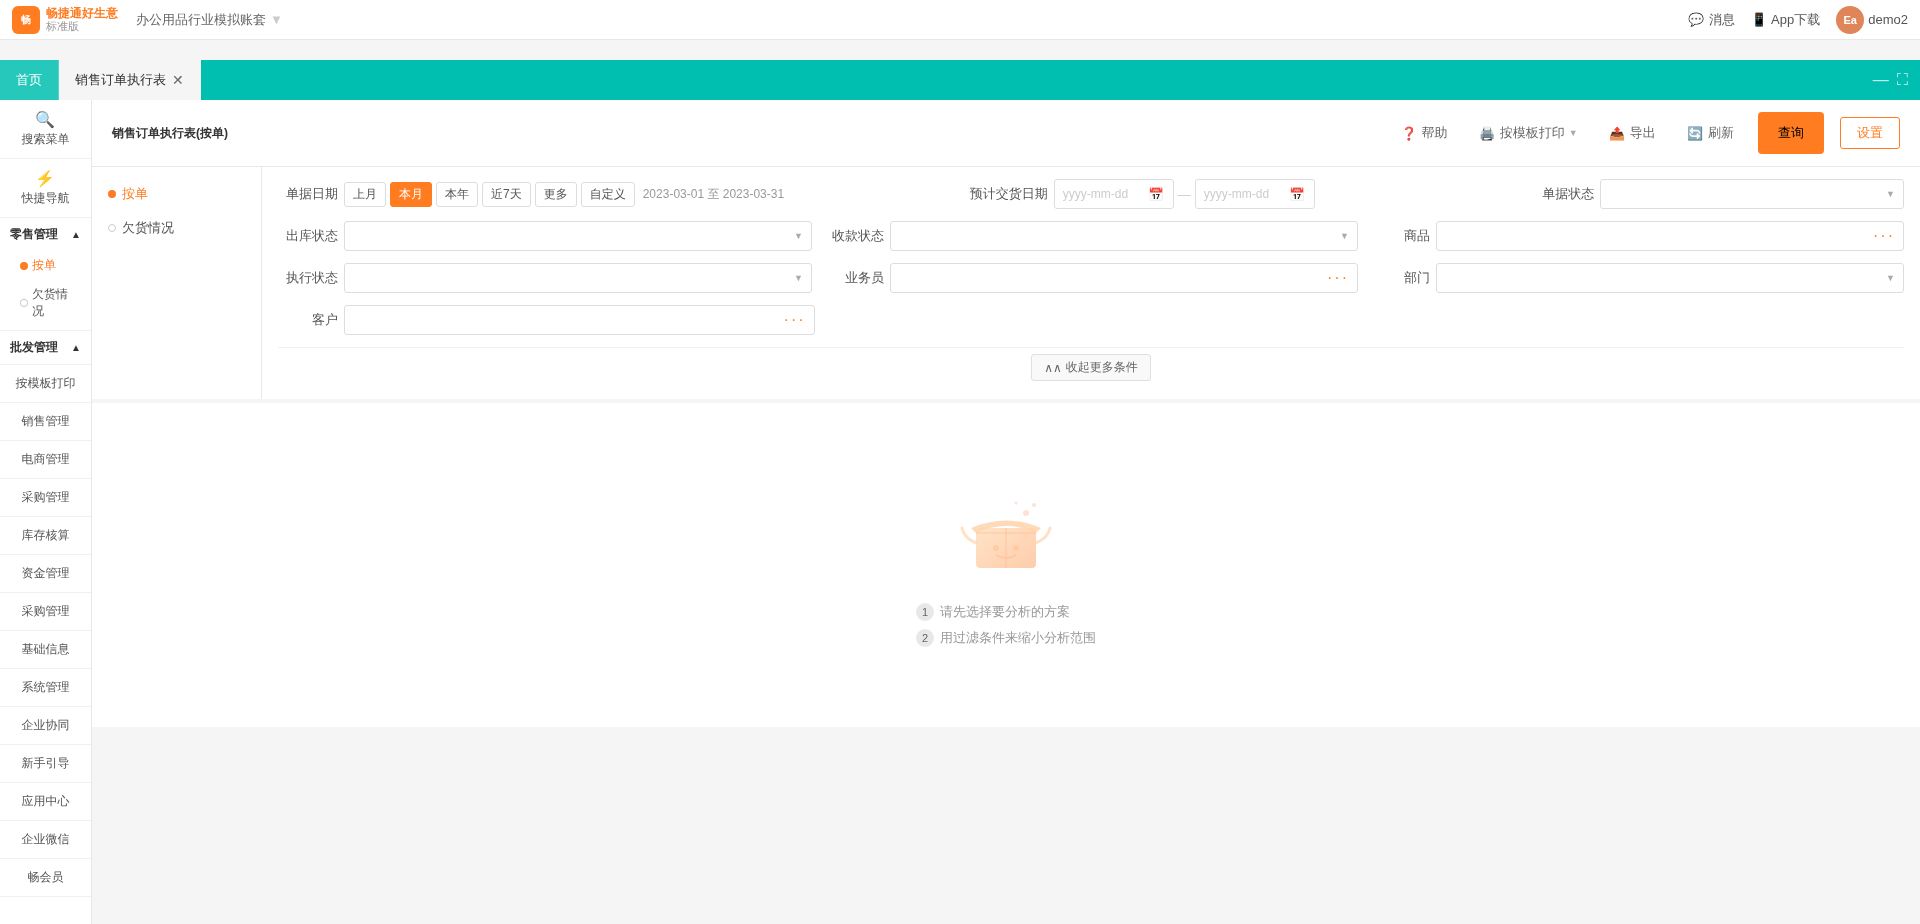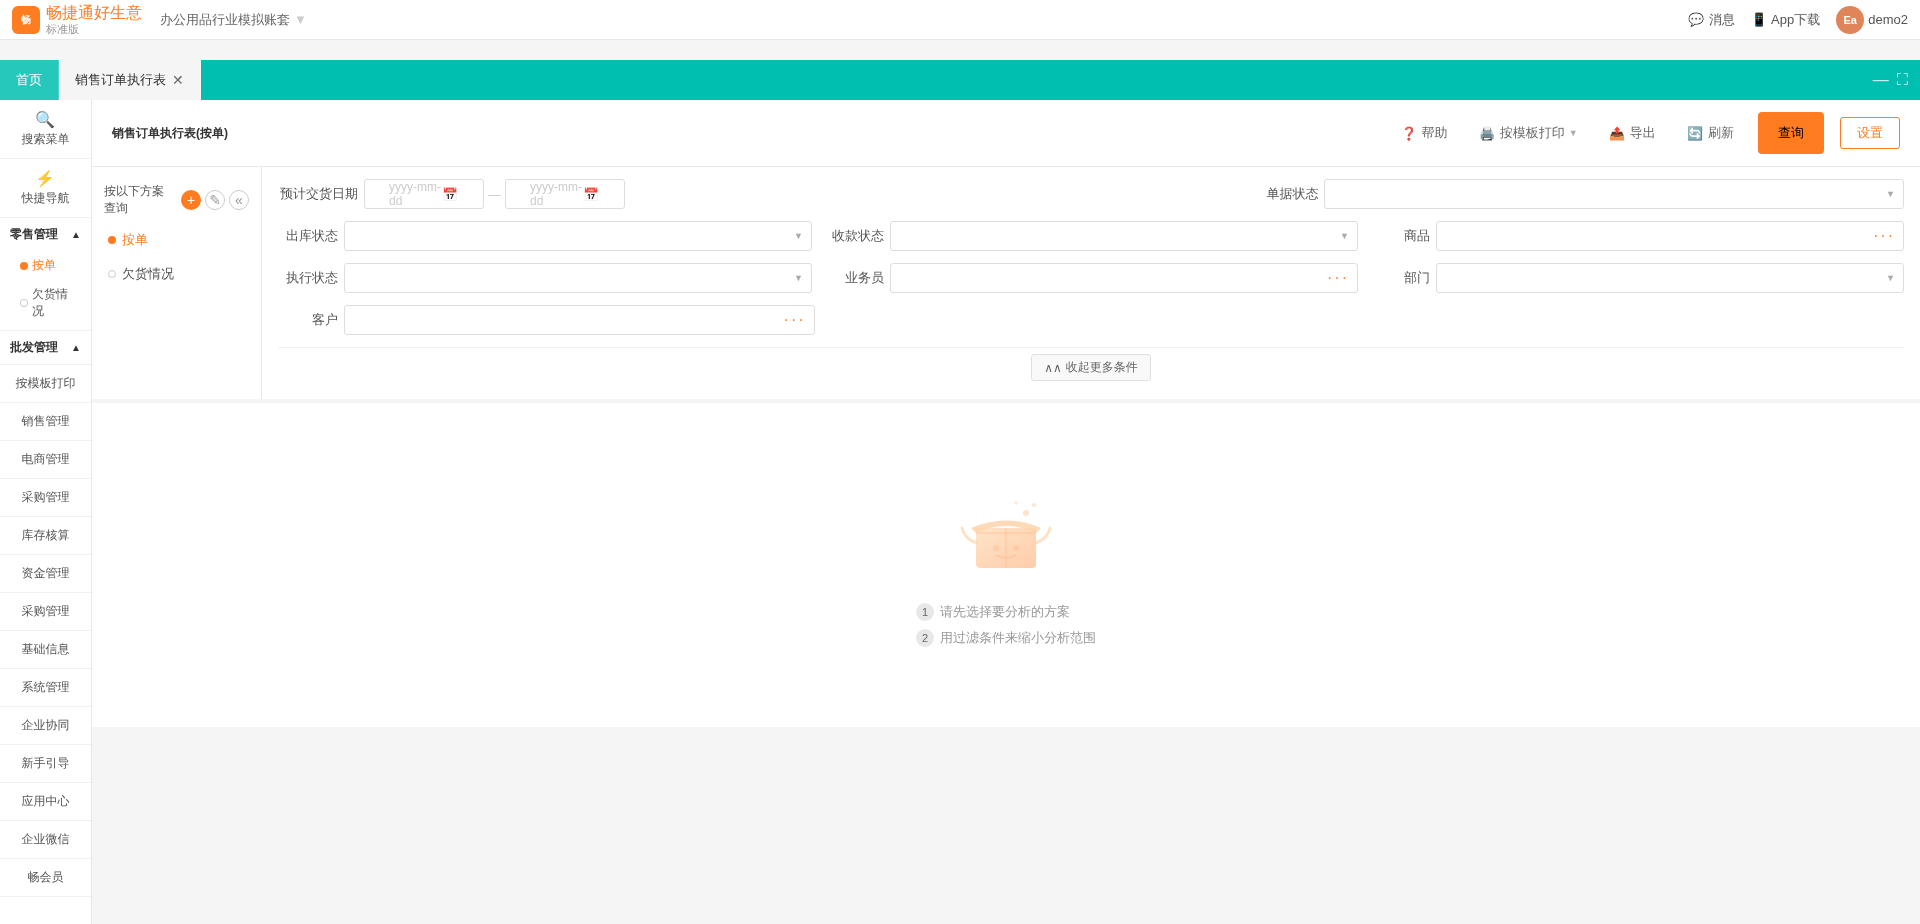--- a/index.html
+++ b/index.html
@@ -36,21 +36,21 @@
       justify-content: center;
       color: white;
       font-size: 14px;
       font-weight: bold;
     }
     .logo-text {
       font-size: 12px;
       color: #666;
       line-height: 1.2;
     }
-    .logo-text .line1 { font-weight: normal; color: #ff7c20; font-size: 16px; }
+    .logo-text .line1 { font-weight: bold; color: #ff7c20; font-size: 12px; }
     .logo-text .line2 { color: #999; font-size: 11px; }
     .breadcrumb-area {
       display: flex;
       align-items: center;
       gap: 4px;
       margin-left: 10px;
       color: #666;
       font-size: 13px;
     }
     .breadcrumb-arrow { color: #ccc; }
@@ -307,21 +307,21 @@
     }
     .date-range {
       display: flex;
       align-items: center;
       gap: 4px;
     }
     .date-input {
       height: 30px;
       border: 1px solid #ddd;
       border-radius: 3px;
-      padding: 0 24px;
+      padding: 0 8px;
       font-size: 12px;
       color: #999;
       width: 120px;
       display: flex;
       align-items: center;
       justify-content: space-between;
       cursor: pointer;
       background: white;
     }
     .date-separator { color: #ccc; }
@@ -614,47 +614,45 @@
           <span>刷新</span>
         </div>
         <button class="btn-primary">查询</button>
         <button class="btn-secondary">设置</button>
       </div>
     </div>
 
     <div class="filter-panel">
 
       <div class="filter-sidebar">
-        <div class="filter-sidebar-header">
-          <span>按以下方案查询</span>
-          <div style="display:flex;gap:4px;margin-left:auto;">
-            <div class="icon-btn">
-              <span>+</span>
-            </div>
-            <div class="icon-btn2">
-              <span>✎</span>
-            </div>
-            <div class="icon-btn2">
-              <span>«</span>
-            </div>
-          </div>
-        </div>
         <div class="filter-sidebar-item active">
           <span style="width:8px;height:8px;border-radius:50%;background:#ff7c20;display:inline-block;"></span>
           <span>按单</span>
         </div>
         <div class="filter-sidebar-item">
           <span style="width:8px;height:8px;border-radius:50%;border:1px solid #ccc;display:inline-block;"></span>
           <span>欠货情况</span>
         </div>
       </div>
 
       <div class="filter-form">
 
         <div class="filter-row">
+          <div class="filter-field" style="flex:2.2;">
+            <span class="filter-label">单据日期</span>
+            <div class="date-quick">
+              <button class="date-quick-btn">上月</button>
+              <button class="date-quick-btn active">本月</button>
+              <button class="date-quick-btn">本年</button>
+              <button class="date-quick-btn">近7天</button>
+              <button class="date-quick-btn">更多</button>
+              <button class="date-quick-btn">自定义</button>
+              <span class="date-range-text">2023-03-01 至 2023-03-31</span>
+            </div>
+          </div>
           <div class="filter-field" style="flex:1.8;">
             <span class="filter-label" style="min-width:80px;">预计交货日期</span>
             <div class="date-range">
               <div class="date-input">
                 <span style="color:#ccc;font-size:12px;">yyyy-mm-dd</span>
                 <span style="color:#ff7c20;font-size:13px;">📅</span>
               </div>
               <span class="date-separator">—</span>
               <div class="date-input">
                 <span style="color:#ccc;font-size:12px;">yyyy-mm-dd</span>

